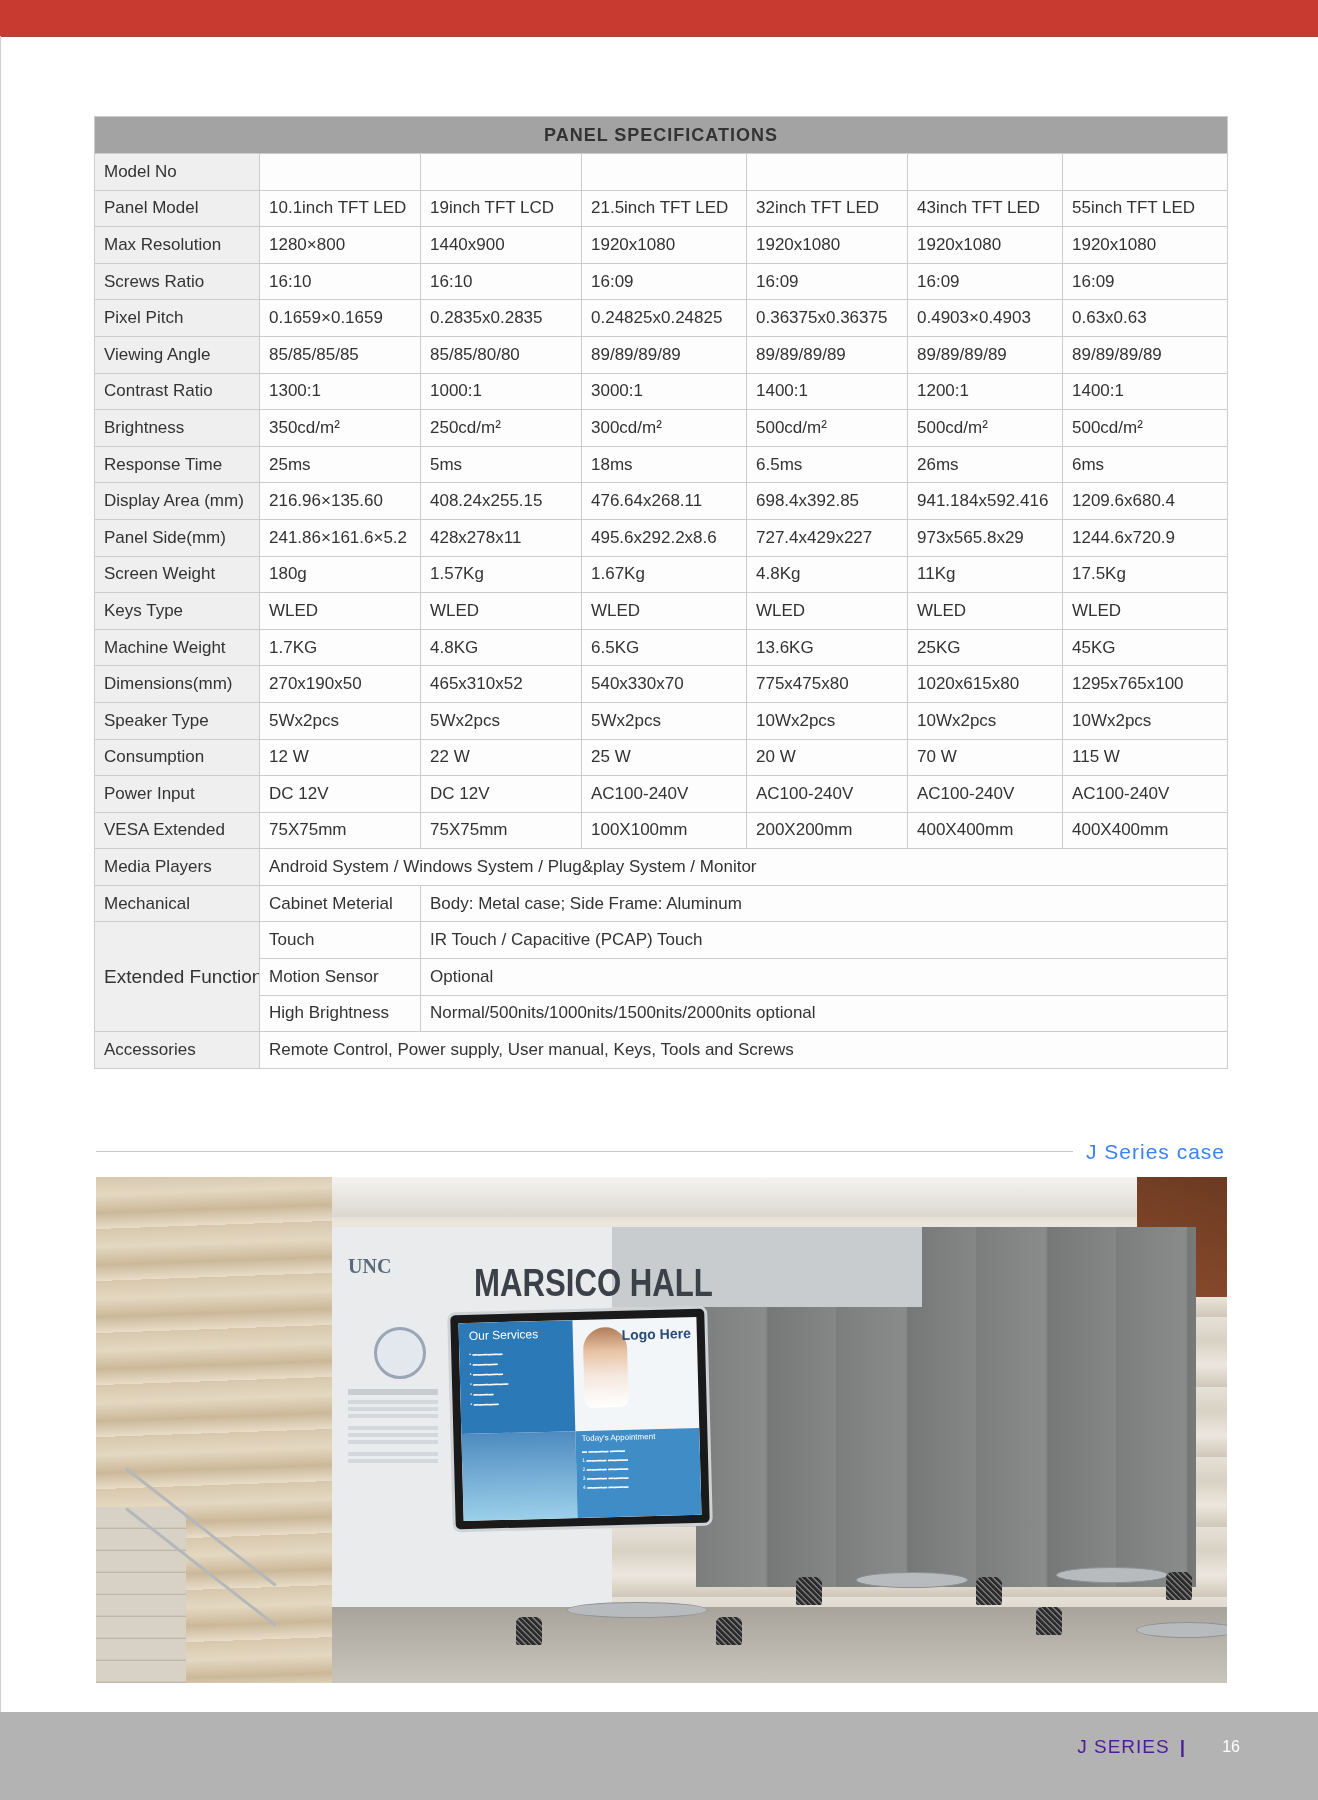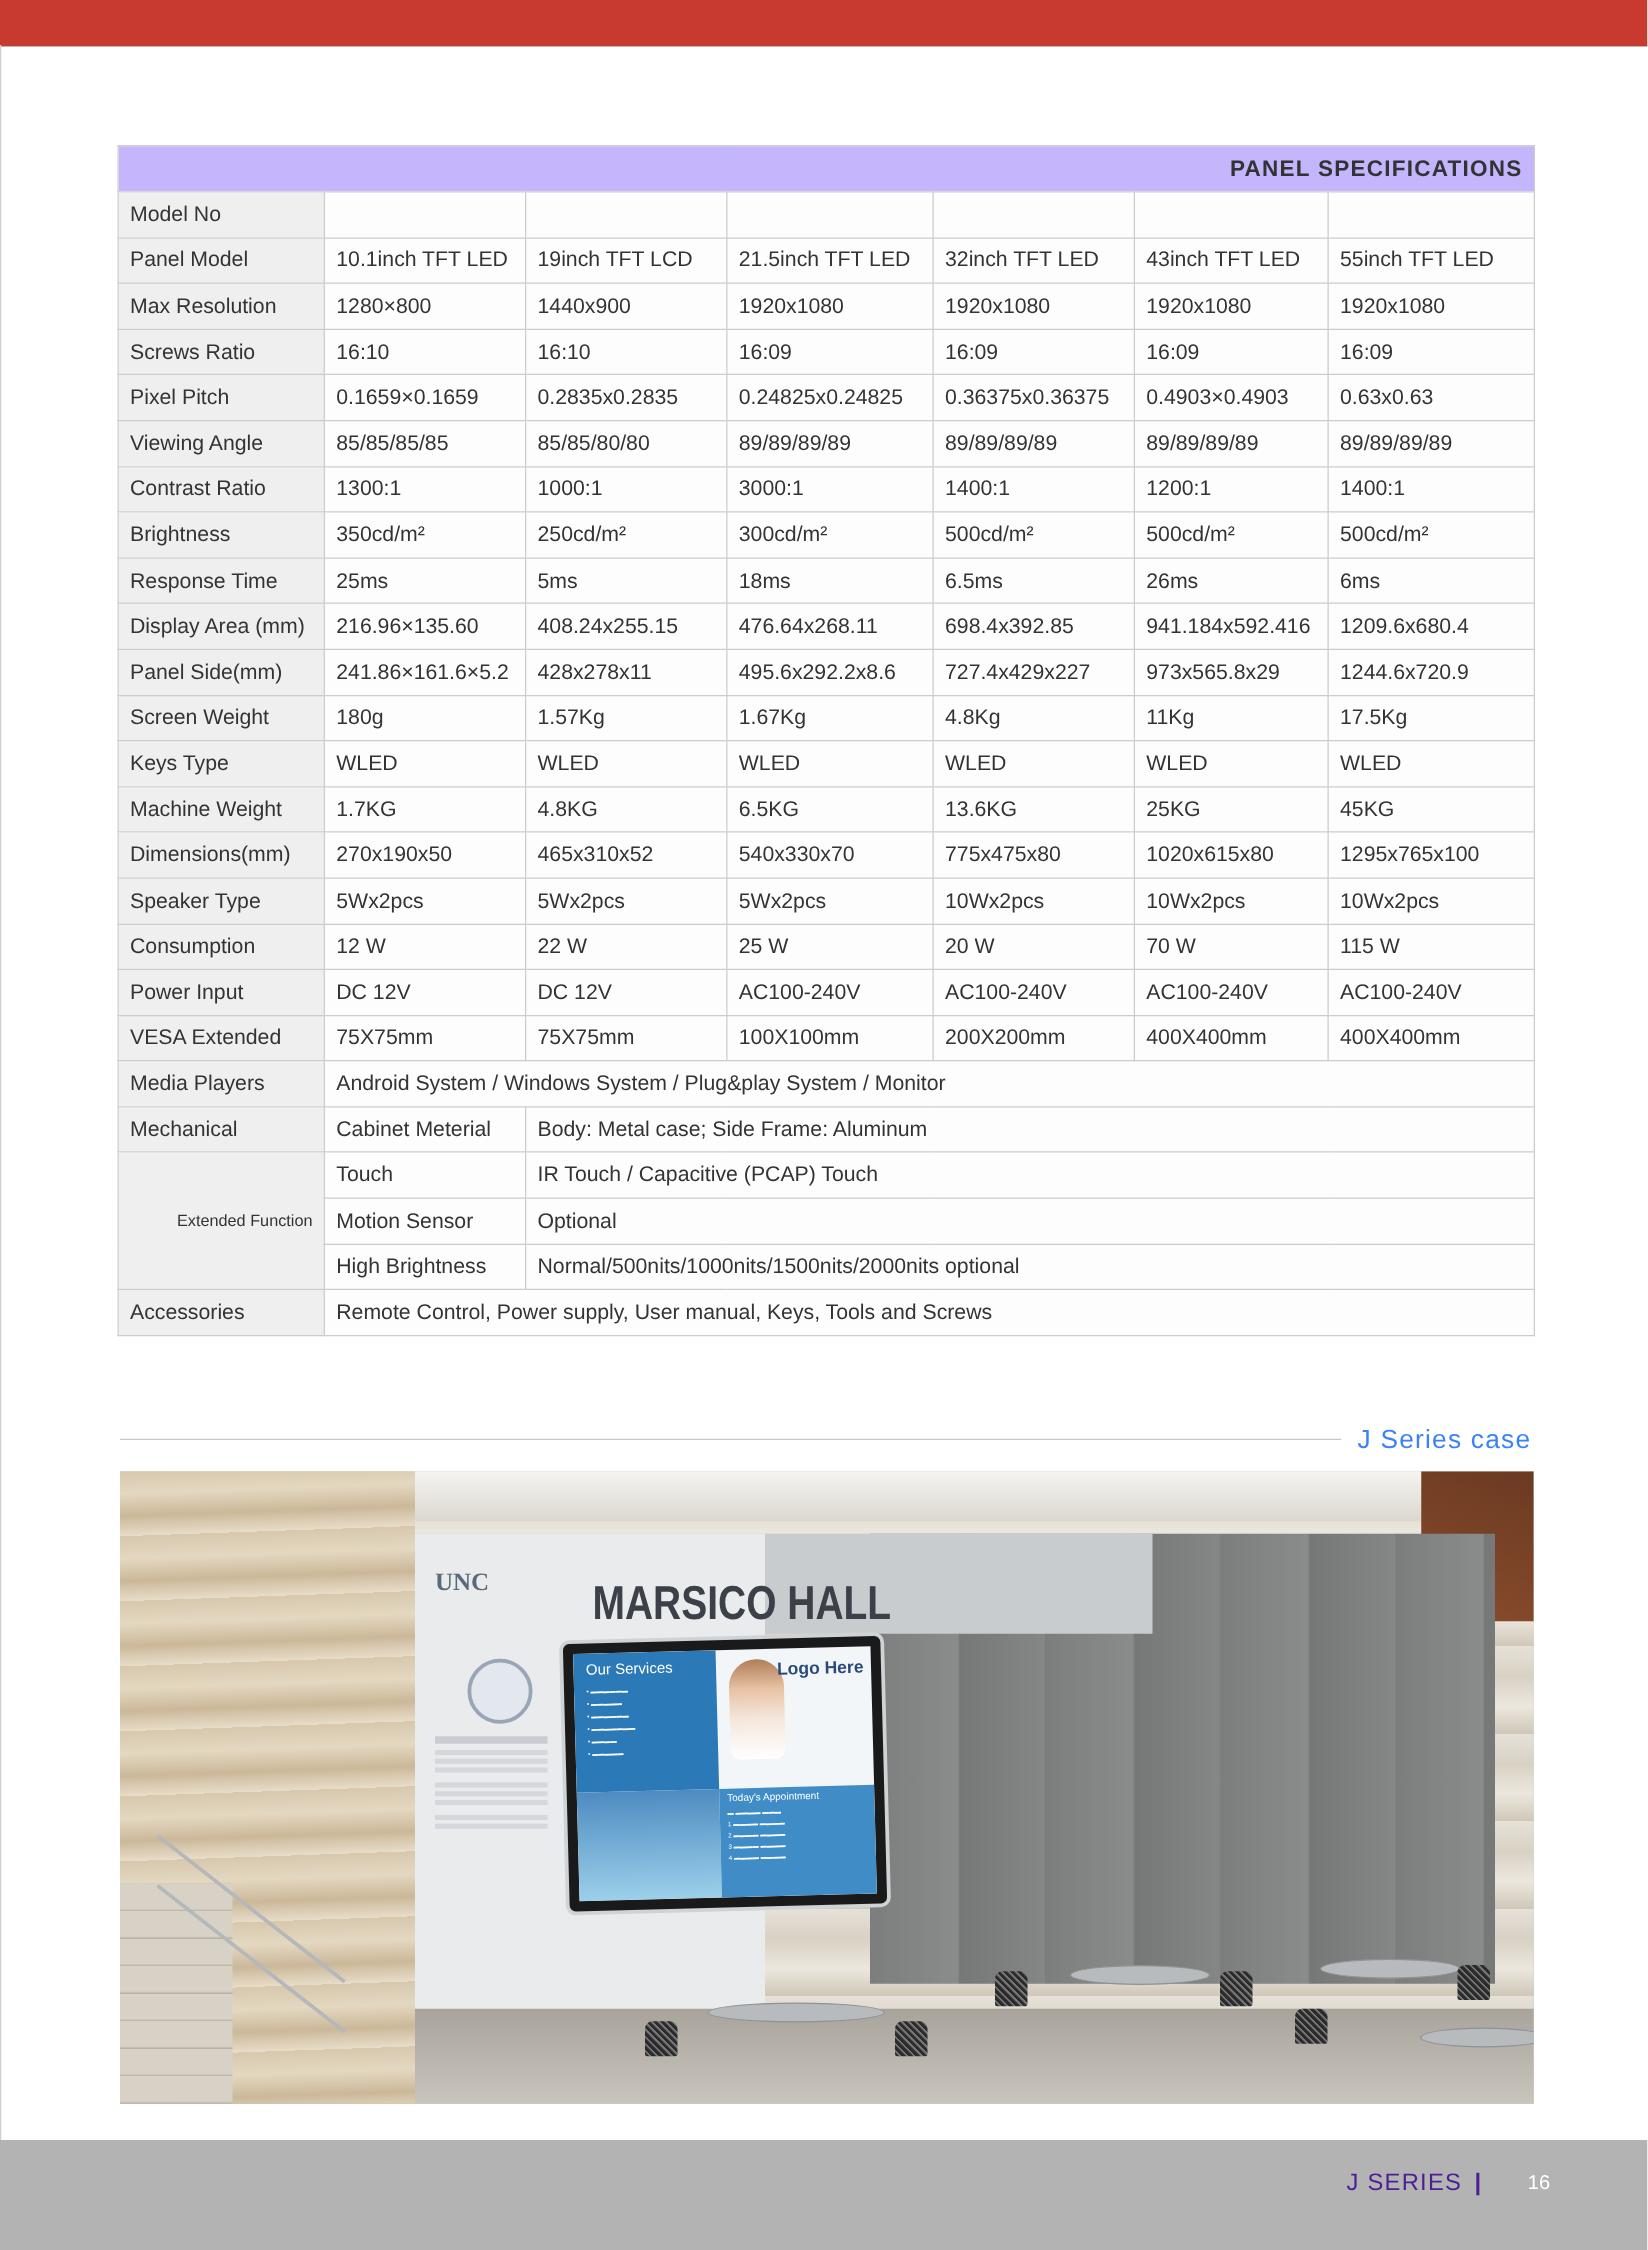--- a/index.html
+++ b/index.html
@@ -2,22 +2,22 @@
 <html><head>
 <meta charset="utf-8">
 <style>
   html,body{margin:0;padding:0;}
   body{width:1318px;height:1800px;position:relative;background:#ffffff;font-family:"Liberation Sans",sans-serif;color:#333;overflow:hidden;}
   .topbar{position:absolute;left:0;top:0;width:1318px;height:36px;background:#c83a30;border-bottom:1px solid #a8443c;}
   .leftline{position:absolute;left:0;top:36px;width:1px;height:1676px;background:#cfcfcf;}
   table.spec{position:absolute;left:94px;top:116px;width:1133px;border-collapse:collapse;table-layout:fixed;font-size:17px;}
   table.spec td{border:1.5px solid #cccccc;height:35.6px;padding:0 9px;white-space:nowrap;overflow:hidden;vertical-align:middle;background:#fdfdfd;}
   table.spec td.lbl{background:#efefef;color:#333;}
-  table.spec td.hdr{background:#c4b5fd;text-align:right;font-weight:bold;letter-spacing:1px;font-size:18px;color:#333;height:36px;}
-  table.spec td.small{font-size:13px;text-align:right;}
+  table.spec td.hdr{background:#a3a3a3;text-align:center;font-weight:bold;letter-spacing:1px;font-size:18px;color:#333;height:36px;}
+  table.spec td.small{font-size:19px;text-align:right;}
   .case-line{position:absolute;left:96px;top:1151px;width:977px;height:1px;background:#c8c8c8;}
   .case-title{position:absolute;left:1086px;top:1140px;font-size:21px;color:#3b82f6;letter-spacing:1px;}
   .photo{position:absolute;left:96px;top:1177px;width:1131px;height:506px;overflow:hidden;
     background:linear-gradient(180deg,#d9d0c2 0%,#cfc5b4 60%,#b9b2a6 100%);}
   .wall-left{position:absolute;left:0;top:0;width:236px;height:506px;
     background:repeating-linear-gradient(178deg,#d7c8ad 0px,#e4d8c1 18px,#cbb899 36px,#e8ddc9 52px);}
   .wall-stone{position:absolute;left:236px;top:0;width:895px;height:506px;
     background:repeating-linear-gradient(180deg,#e6e1d8 0px,#d8d1c4 24px,#ece7de 48px,#cfc7b8 70px);}
   .ceiling{position:absolute;left:236px;top:0;width:895px;height:40px;background:linear-gradient(180deg,#f4f3f0,#dcd8d0);}
   .ceiling-wood{position:absolute;right:0;top:0;width:90px;height:120px;background:linear-gradient(200deg,#6b3a22,#8a4c2c);}

